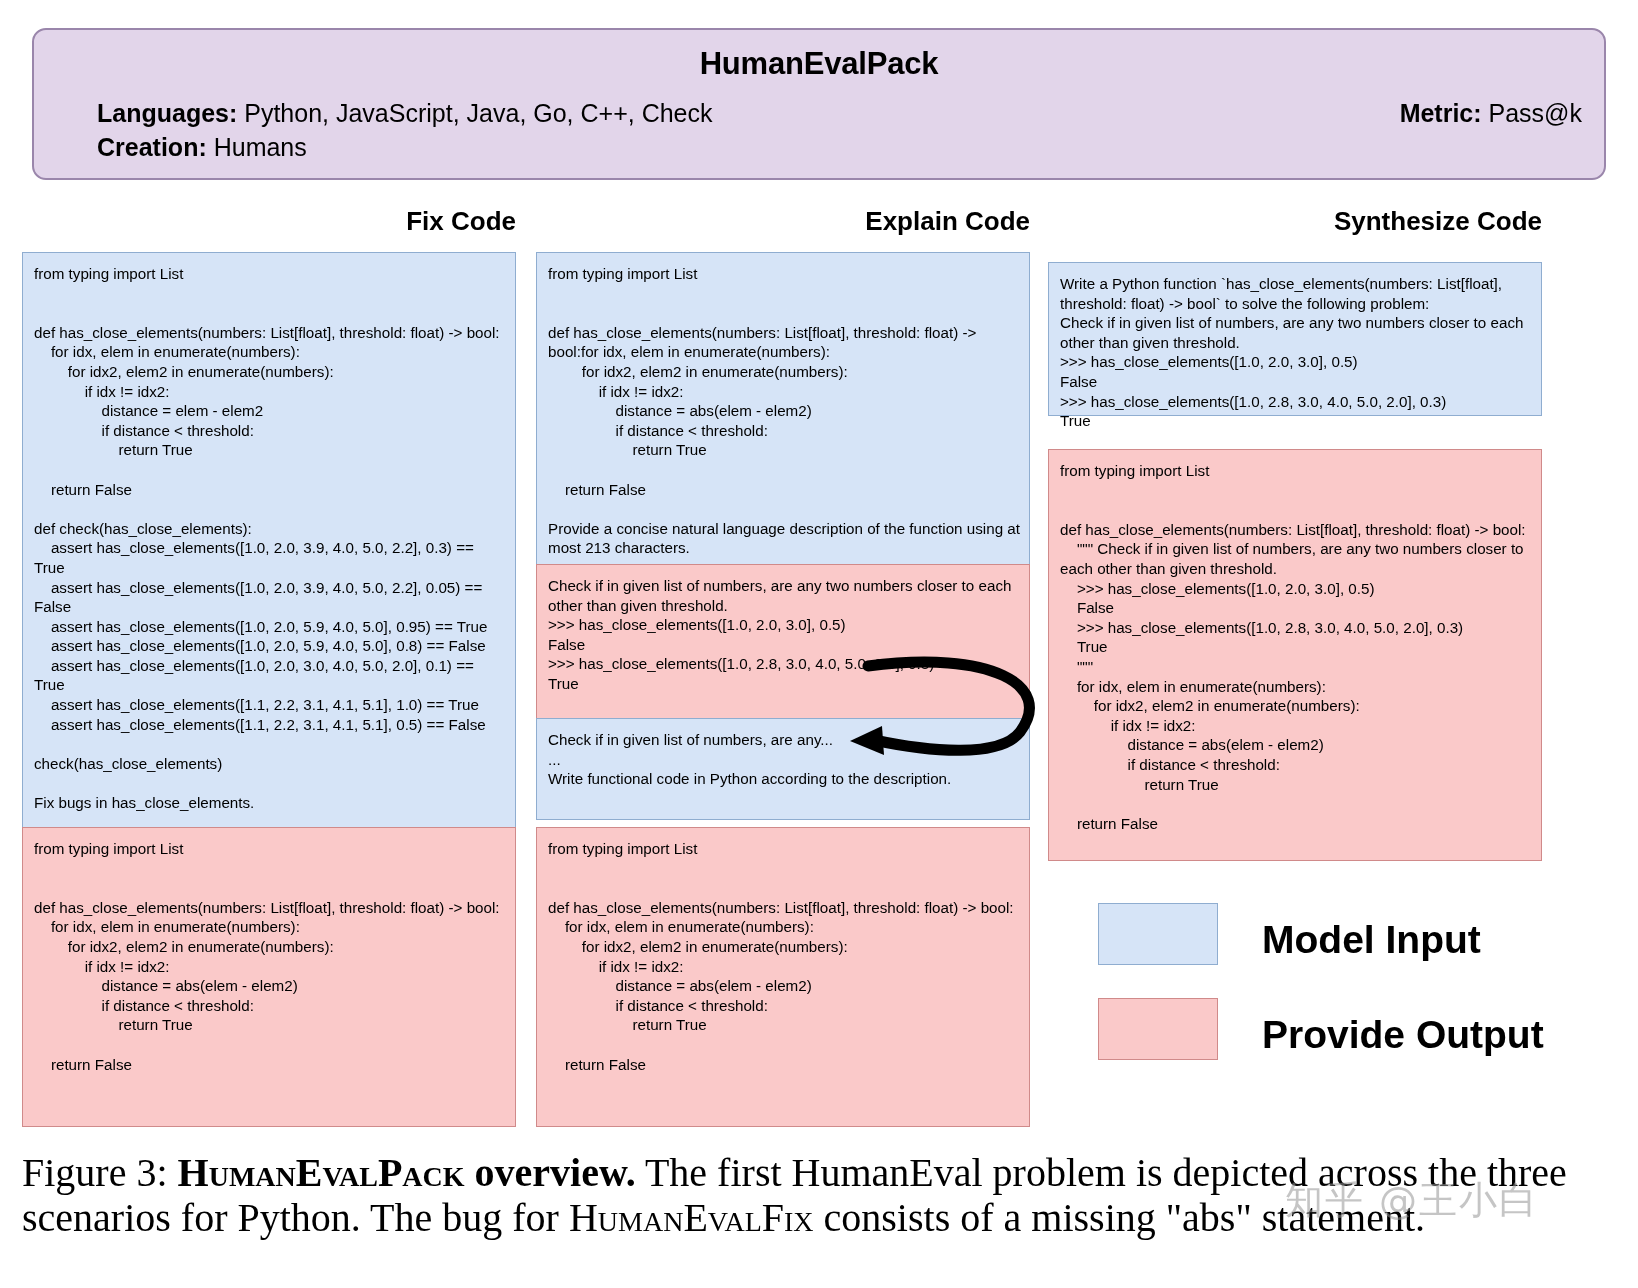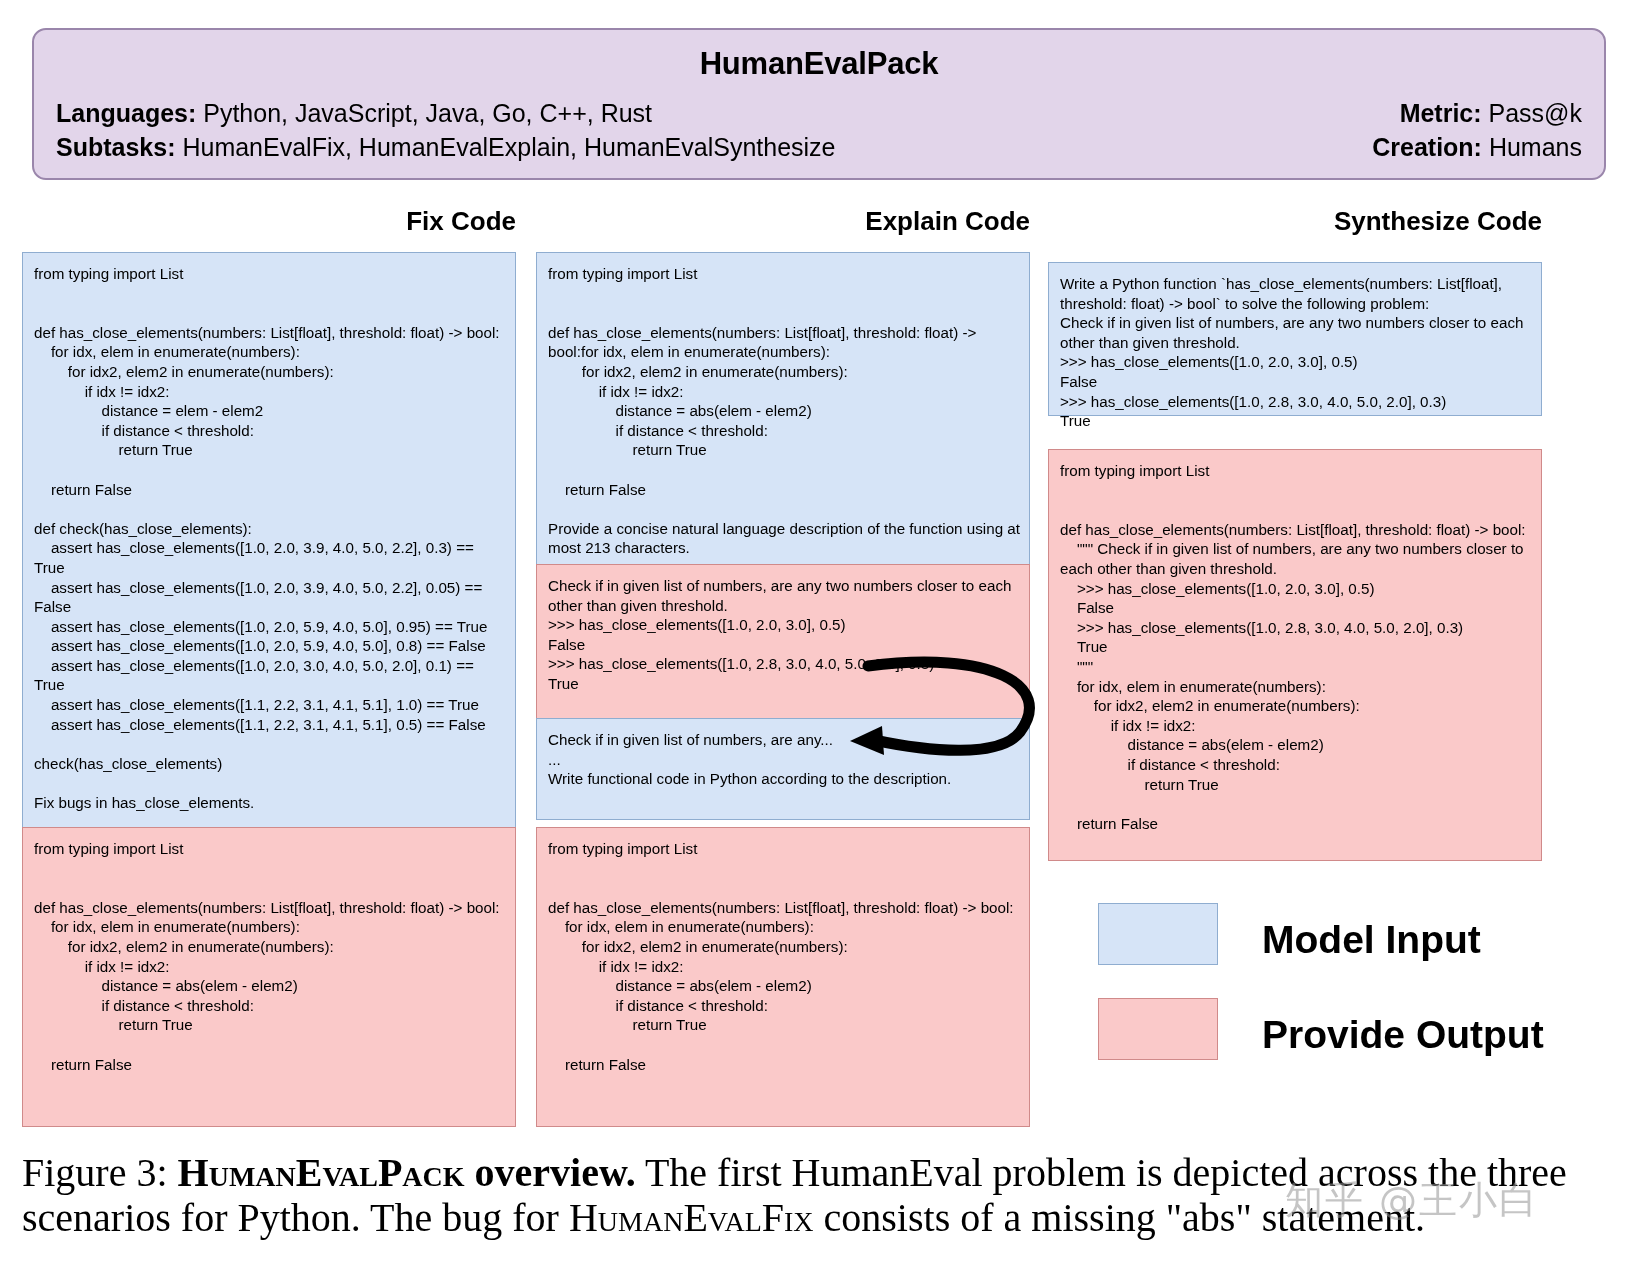--- a/index.html
+++ b/index.html
@@ -35,21 +35,21 @@
   .banner-rows {
     margin-top: 14px;
   }
   .banner-row {
     display: flex;
     justify-content: space-between;
     align-items: baseline;
     font-size: 25px;
     line-height: 34px;
   }
-  .bkey { font-weight: bold; }
+  .bkey { font-weight: bold; margin-left: 41px; }
   .bval { font-weight: normal; }
 
   
   .col-head {
     position: absolute;
     font-size: 26px;
     font-weight: bold;
     text-align: right;
     top: 206px;
   }
@@ -137,30 +137,27 @@
   }
 </style>
 </head>
 <body>
 
 <div class="banner">
   <div class="banner-title">HumanEvalPack</div>
   <div class="banner-rows">
     <div class="banner-row">
       <div>
-        <span class="bkey">Languages:</span><span class="bval"> Python, JavaScript, Java, Go, C++, Rust</span>
+        <span class="bkey">Languages:</span><span class="bval"> Python, JavaScript, Java, Go, C++, Check</span>
       </div>
       <div>
         <span class="bkey">Metric:</span><span class="bval"> Pass@k</span>
       </div>
     </div>
     <div class="banner-row">
-      <div>
-        <span class="bkey">Subtasks:</span><span class="bval"> HumanEvalFix, HumanEvalExplain, HumanEvalSynthesize</span>
-      </div>
       <div>
         <span class="bkey">Creation:</span><span class="bval"> Humans</span>
       </div>
     </div>
   </div>
 </div>
 
 <div class="col-head" id="head-fix">Fix Code</div>
 <div class="col-head" id="head-explain">Explain Code</div>
 <div class="col-head" id="head-synth">Synthesize Code</div>

